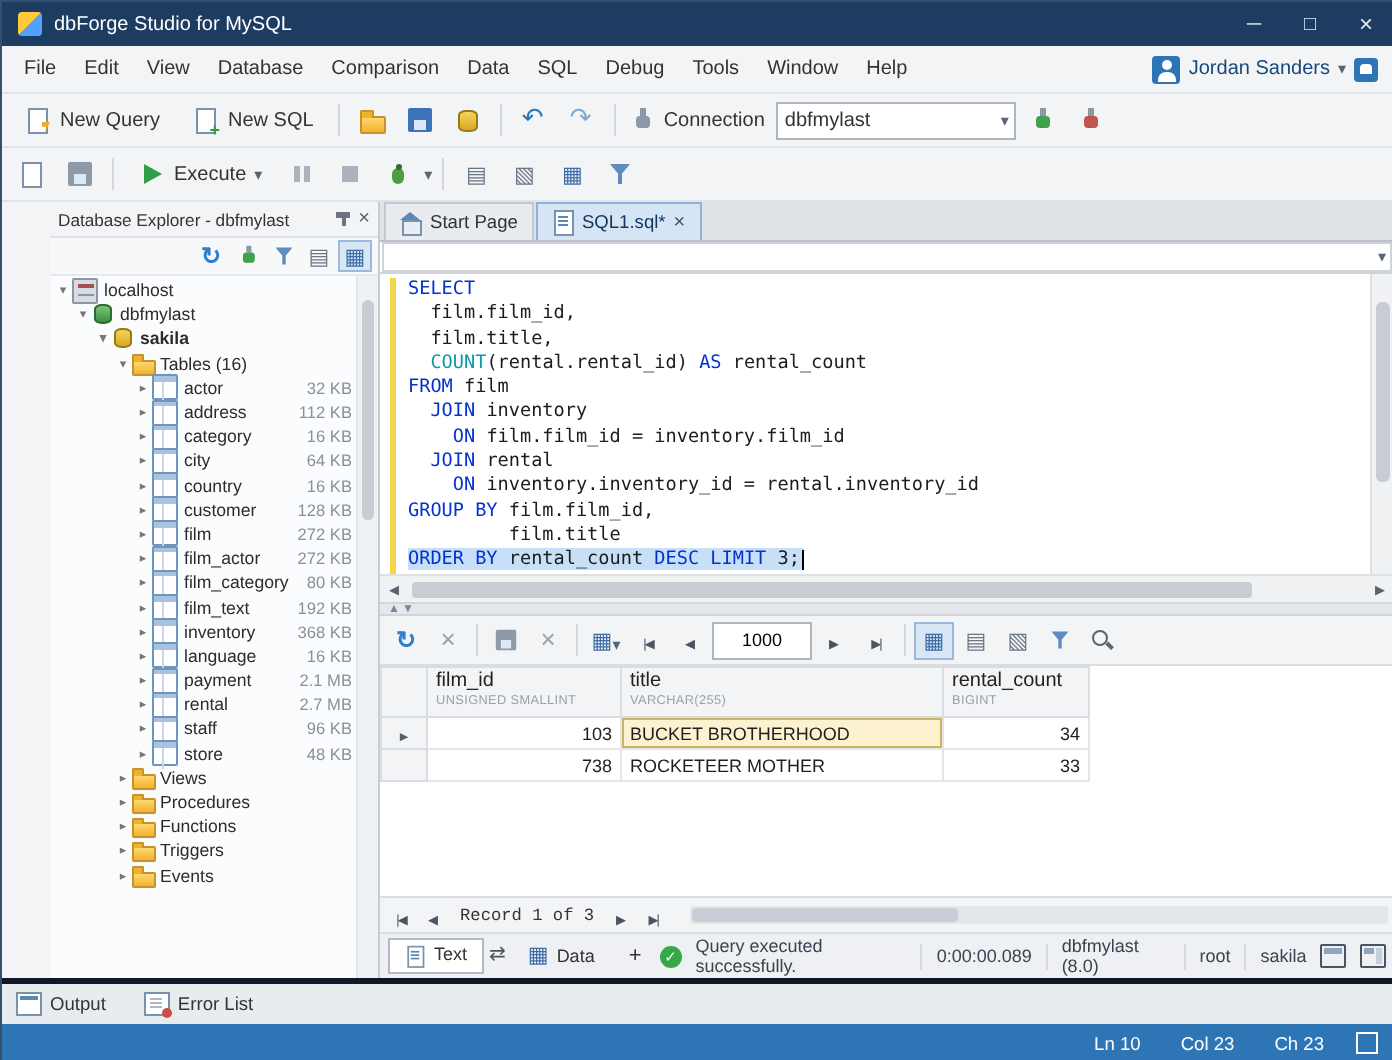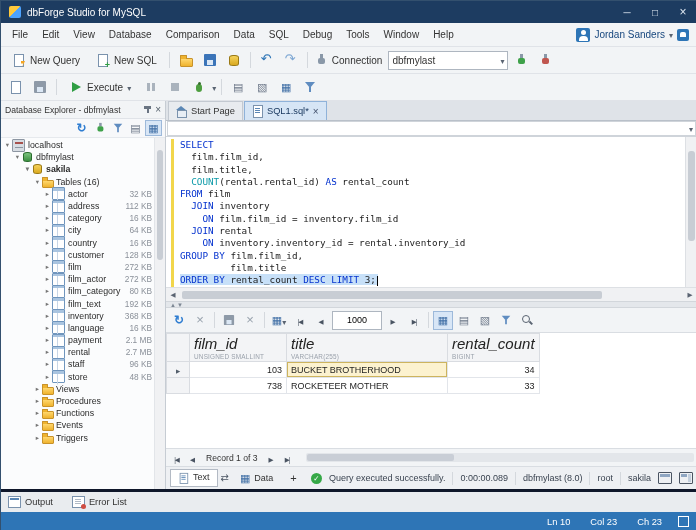--- a/index.html
+++ b/index.html
@@ -77,21 +77,21 @@
   .gi-first::before{content:"|\25C0";font-size:6.5px;color:#4a5462;letter-spacing:-1px;}
   .gi-prev::before{content:"\25C0";font-size:6.5px;color:#4a5462;}
   .gi-next::before{content:"\25B6";font-size:6.5px;color:#4a5462;}
   .gi-last::before{content:"\25B6|";font-size:6.5px;color:#4a5462;letter-spacing:-1px;}
   .gi-swap::before{content:"\21C4";font-size:10px;color:#4a5462;}
 
   
   .main{flex:1;display:flex;min-height:0;}
 
   
-  .explorer{width:164px;flex:none;background:#f7f8fa;border-right:1px solid #c6ccd3;display:flex;flex-direction:column;min-height:0;}
+  .explorer{width:164px;flex:none;background:#f7f8fa;border-right:1px solid #c6ccd3;display:flex;flex-direction:column;min-height:0;margin-left:24px;}
   .exp-header{height:17px;display:flex;align-items:center;gap:3px;padding:0 4px;font-size:8.6px;color:#333;background:#f2f4f6;border-bottom:1px solid #e0e3e8;flex:none;}
   .exp-header .sp{margin-left:auto;}
   .pin{width:9px;height:9px;position:relative;}
   .pin::before{content:"";position:absolute;left:3.5px;top:1px;width:2px;height:7px;background:#6a7482;}
   .pin::after{content:"";position:absolute;left:1px;top:1px;width:7px;height:3px;background:#6a7482;}
   .xico::before{content:"\00D7";font-size:10px;color:#55606c;}
   .exp-toolbar{height:18px;display:flex;align-items:center;justify-content:flex-end;gap:1px;padding:0 3px;border-bottom:1px solid #e6e9ed;flex:none;}
   .exp-tb-ico{width:17px;height:16px;display:flex;align-items:center;justify-content:center;border:1px solid transparent;background:transparent;padding:0;}
   .exp-tb-ico.pressed{background:#d8e6f6;border-color:#9db9da;}
   .exp-body{flex:1;position:relative;overflow:hidden;background:#fbfcfd;}
@@ -154,29 +154,29 @@
 
   
   .res-toolbar{height:24px;background:#f2f4f6;border-bottom:1px solid #d9dde2;display:flex;align-items:center;gap:1px;padding:0 3px;flex:none;}
   .rt-ico{width:20px;height:19px;display:flex;align-items:center;justify-content:center;border:1px solid transparent;background:transparent;padding:0;}
   .rt-ico.pressed{background:#d8e6f6;border-color:#9db9da;}
   .page-input{width:44px;height:15px;font-size:9px;text-align:center;border:1px solid #aeb6c0;font-family:inherit;}
 
   .grid-area{flex:1;background:#fff;overflow:hidden;min-height:0;}
   table.grid{border-collapse:collapse;font-size:9px;table-layout:fixed;}
   .grid th{background:#f3f4f6;border:1px solid #d9dce1;font-weight:normal;padding:1px 4px;text-align:left;vertical-align:top;height:22px;}
-  .col-name{display:block;color:#222;font-size:15px;font-style:italic;}
+  .col-name{display:block;color:#222;font-size:10px;}
   .col-type{display:block;color:#9aa1ab;font-size:6.4px;letter-spacing:0.2px;margin-top:1px;}
   .grid td{border:1px solid #e2e5ea;padding:1px 4px;height:13px;overflow:hidden;white-space:nowrap;}
   .grid td.gutter{width:14px;background:#f3f4f6;border-color:#d9dce1;padding:0;text-align:center;}
   .grid td.gutter.cur::before{content:"\25B6";font-size:5.5px;color:#535e6b;}
   .grid td.num{text-align:right;}
   .grid td.cur-cell{background:#fcf2cf;box-shadow:inset 0 0 0 1px #cdb45e;}
 
-  .recnav{height:17px;background:#f2f4f6;border-top:1px solid #d9dde2;display:flex;align-items:center;gap:1px;padding:0 3px;font-size:8.6px;flex:none;}
+  .recnav{height:17px;background:#f2f4f6;border-top:1px solid #d9dde2;display:flex;align-items:center;gap:1px;padding:0 3px;font-size:8.6px;flex:none;font-family:Liberation Mono, monospace;}
   .rn-btn{width:15px;height:14px;display:flex;align-items:center;justify-content:center;border:1px solid transparent;background:transparent;padding:0;}
   .recnav .label{margin:0 5px;color:#333;}
   .rn-scroll{flex:1;height:9px;background:#e3e6ea;margin-left:10px;border-radius:2px;position:relative;}
   .rn-scroll::before{content:"";position:absolute;left:1px;top:1px;width:38%;height:7px;background:#c9ced6;border-radius:2px;}
 
   .res-status{height:22px;background:#eef0f3;border-top:1px solid #d9dde2;display:flex;align-items:center;padding:0 4px;gap:3px;font-size:9px;flex:none;}
   .view-tab{display:flex;gap:4px;padding:2px 7px;border:1px solid transparent;color:#333;background:transparent;font:inherit;}
   .view-tab.active{background:#fff;border-color:#b3bac4;}
   .vt-plus{padding:0 6px;color:#333;font-size:11px;background:transparent;border:none;}
   .status-right{margin-left:auto;display:flex;align-items:center;gap:7px;color:#3a4350;}
@@ -473,26 +473,26 @@
               <span>Procedures</span>
             </div>
             <div class="tree-row" style="padding-left: 32px;">
               <span class="tw-exp">▸</span>
               <span class="tree-ico ti-folder"></span>
               <span>Functions</span>
             </div>
             <div class="tree-row" style="padding-left: 32px;">
               <span class="tw-exp">▸</span>
               <span class="tree-ico ti-folder"></span>
+              <span>Triggers</span>
+            </div>
+            <div class="tree-row" style="padding-left: 32px;">
+              <span class="tw-exp">▸</span>
+              <span class="tree-ico ti-folder"></span>
               <span>Events</span>
-            </div>
-            <div class="tree-row" style="padding-left: 32px;">
-              <span class="tw-exp">▸</span>
-              <span class="tree-ico ti-folder"></span>
-              <span>Triggers</span>
             </div>
           </div>
         <div class="exp-vscroll"></div>
       </div>
     </div>
 
     <div class="workspace">
 
       <div class="tabstrip">
         <div class="doc-tab">

